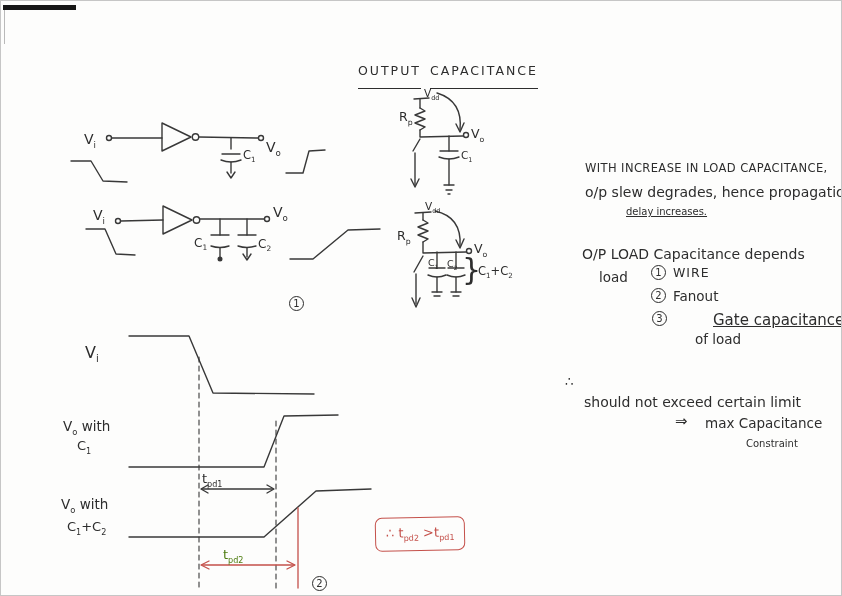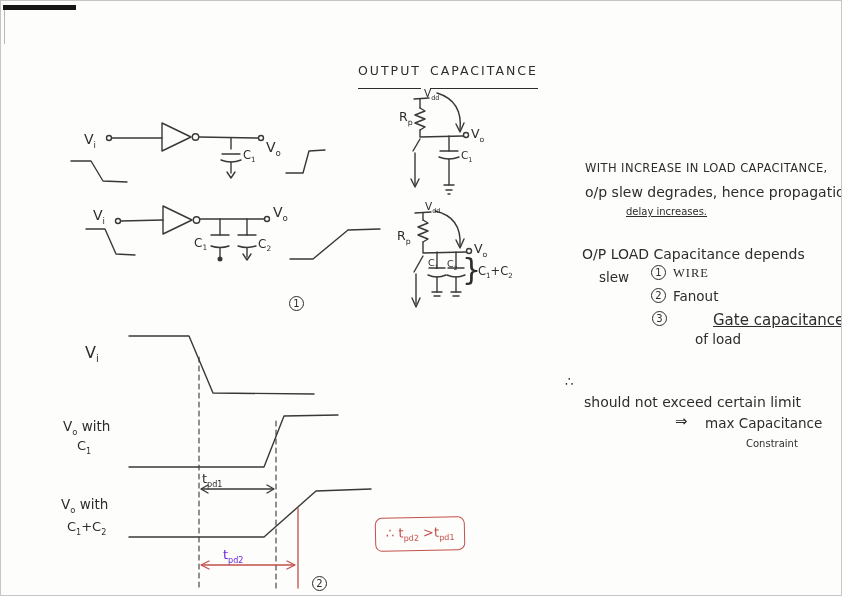--- a/index.html
+++ b/index.html
@@ -4,21 +4,21 @@
 <style>
   html,body{margin:0;padding:0;background:#e9e9e9;}
   .page{
     position:relative;width:842px;height:596px;margin:0 auto;
     background:#fdfdfc;border:1px solid #c6c6c6;box-sizing:border-box;
     overflow:hidden;font-family:"DejaVu Sans",sans-serif;color:#2d2d2d;
   }
   .sketch{position:absolute;left:0;top:0;}
   .lbl{position:absolute;white-space:nowrap;color:#2d2d2d;line-height:1;}
   .lbl sub{font-size:0.62em;}
-  .red{color:#6d28d9;}
+  .red{color:#4d7c0f;}
   .title-wrap{position:absolute;display:flex;gap:9px;}
   .title-word{
     font-size:12.5px;letter-spacing:2px;border-bottom:1.7px solid #2d2d2d;
     padding-bottom:10px;white-space:nowrap;
   }
   .circ{
     position:absolute;width:15px;height:15px;border:1.4px solid #2d2d2d;
     border-radius:50%;display:flex;align-items:center;justify-content:center;
     font-size:10px;line-height:1;color:#2d2d2d;box-sizing:border-box;
   }
@@ -173,26 +173,26 @@
     </div>
   <div class="circ" style="left:311px;top:575px;">
       <span>2</span>
     </div>
 
   <span class="note" style="left:584px;top:161px;font-size:11.5px;letter-spacing:0.4px;">WITH INCREASE IN LOAD CAPACITANCE,</span>
   <span class="note" style="left:584px;top:183px;font-size:14px;">o/p slew degrades, hence propagation</span>
   <span class="note" style="left:625px;top:205px;font-size:10px;text-decoration:underline;">delay increases.</span>
 
   <span class="note" style="left:581px;top:245px;font-size:14px;">O/P LOAD Capacitance depends</span>
-  <span class="note" style="left:598px;top:269px;font-size:13.5px;">slew</span>
+  <span class="note" style="left:598px;top:269px;font-size:13.5px;">load</span>
 
   <div class="circ" style="left:650px;top:264px;">
       <span>1</span>
     </div>
-  <span class="note" style="left:672px;top:265px;font-size:12.5px;letter-spacing:1px;font-family:Liberation Serif, serif;">WIRE</span>
+  <span class="note" style="left:672px;top:265px;font-size:12.5px;letter-spacing:1px;">WIRE</span>
   <div class="circ" style="left:650px;top:287px;">
       <span>2</span>
     </div>
   <span class="note" style="left:672px;top:288px;font-size:13.5px;">Fanout</span>
   <div class="circ" style="left:651px;top:310px;">
       <span>3</span>
     </div>
   <span class="note" style="left:712px;top:311px;font-size:15px;text-decoration:underline;">Gate capacitance</span>
   <span class="note" style="left:694px;top:331px;font-size:13.5px;">of load</span>
 

